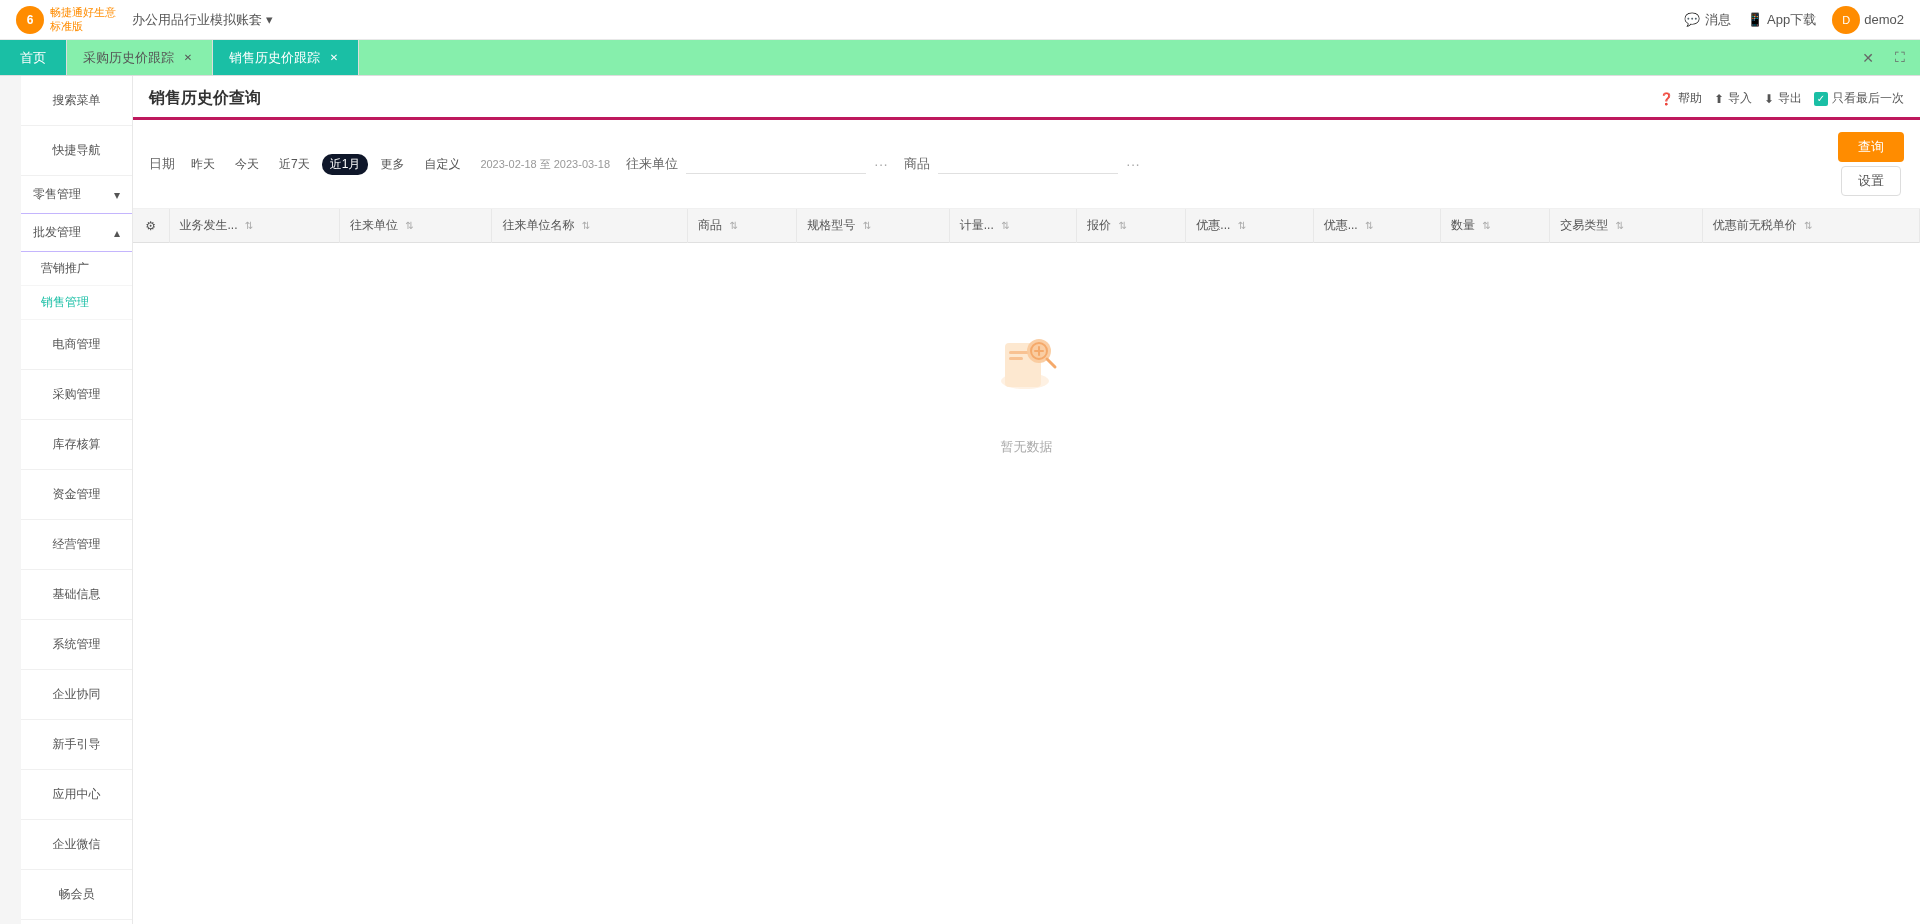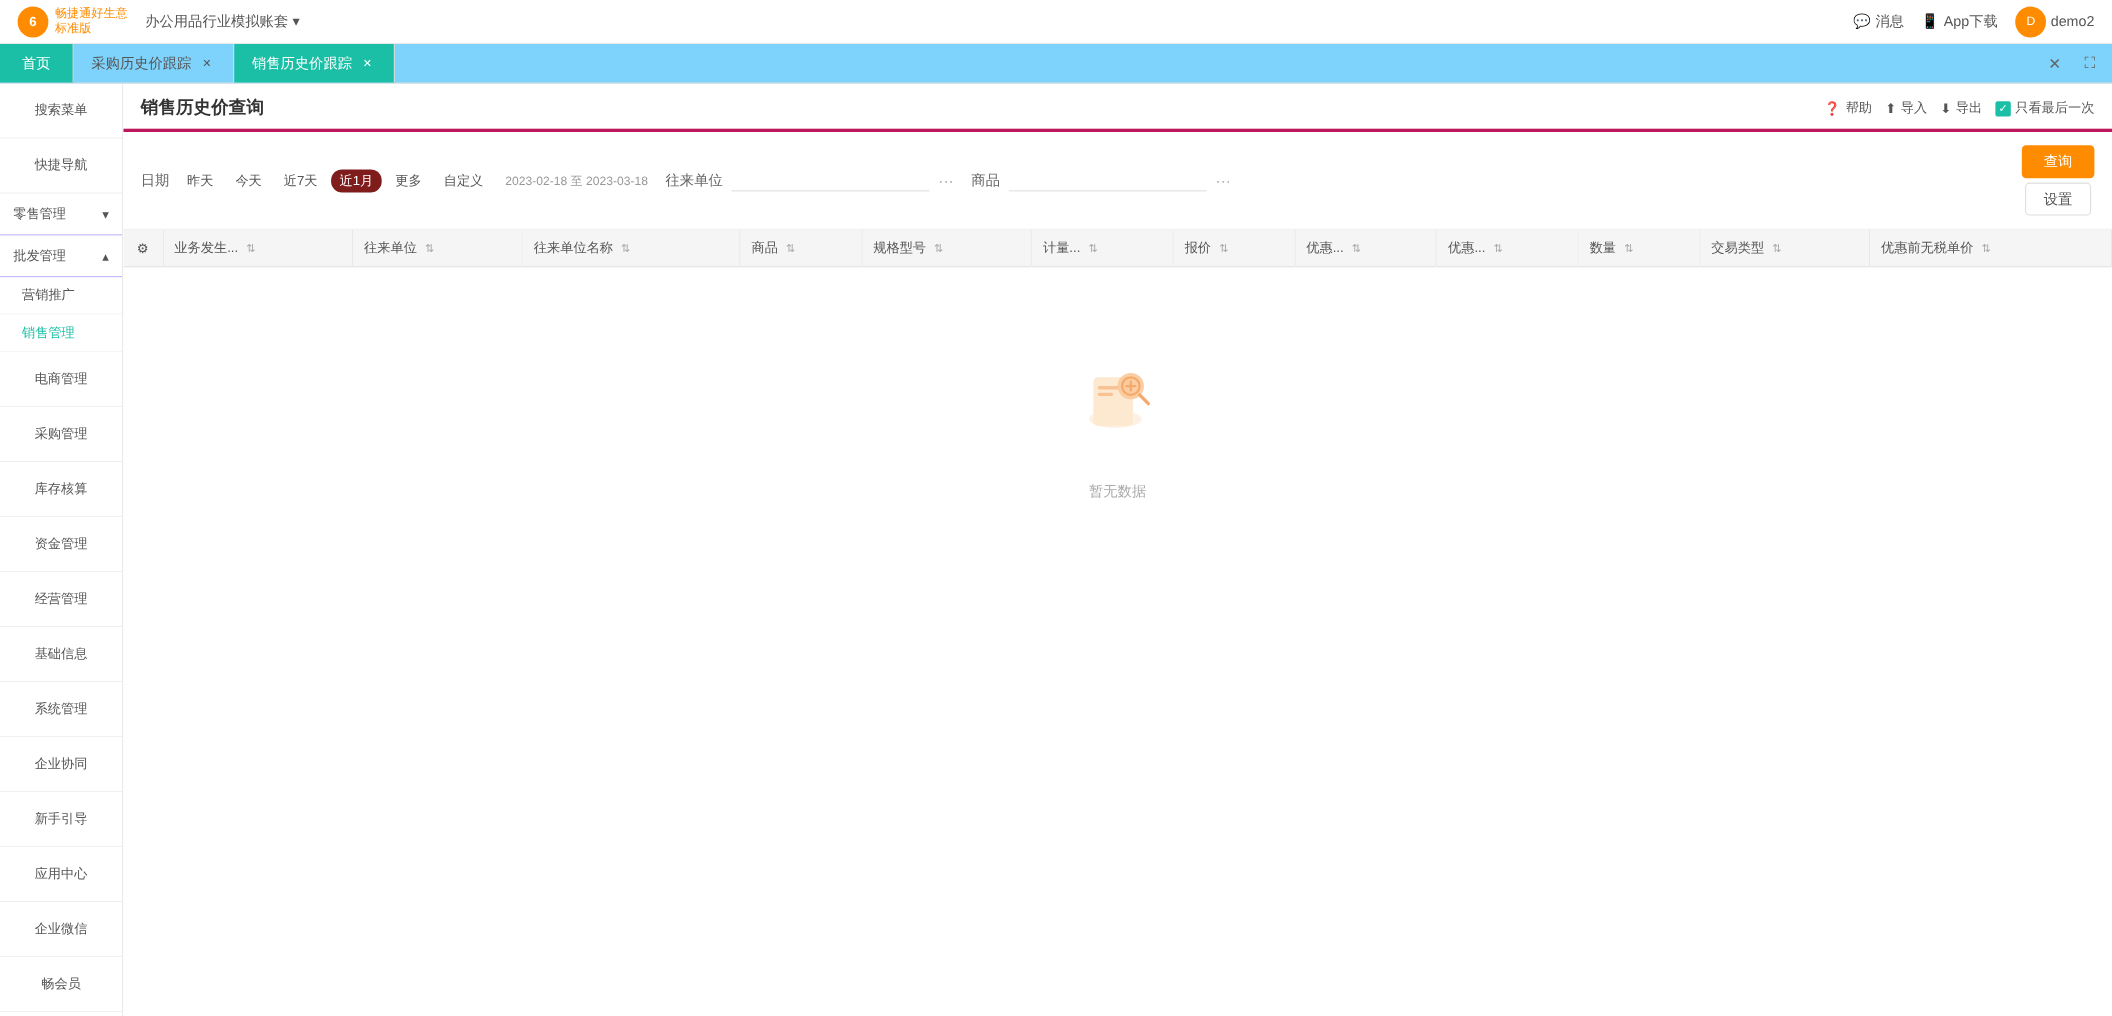--- a/index.html
+++ b/index.html
@@ -74,21 +74,21 @@
       display: flex;
       align-items: center;
       justify-content: center;
       color: white;
       font-size: 11px;
     }
 
     
     .tab-bar {
       height: 36px;
-      background: #7dd3fc;
+      background: #86efac;
       display: flex;
       align-items: stretch;
       flex-shrink: 0;
       border-bottom: 1px solid #ddd;
     }
     .tab-item {
       display: flex;
       align-items: center;
       padding: 0 16px;
       cursor: pointer;
@@ -143,20 +143,21 @@
 
     
     .sidebar {
       width: 112px;
       background: #fff;
       border-right: 1px solid #e8e8e8;
       display: flex;
       flex-direction: column;
       flex-shrink: 0;
       overflow-y: auto;
+      margin-left: 21px;
     }
     .sidebar-item {
       display: flex;
       flex-direction: column;
       align-items: center;
       justify-content: center;
       padding: 10px 4px;
       cursor: pointer;
       color: #555;
       font-size: 12px;
@@ -274,21 +275,21 @@
       justify-content: space-between;
     }
     .date-btn {
       padding: 2px 8px;
       border-radius: 3px;
       font-size: 12px;
       cursor: pointer;
       color: #555;
     }
     .date-btn.active {
-      background: #7f1d1d;
+      background: #0f172a;
       color: white;
       border-radius: 10px;
     }
     .date-range-text {
       font-size: 11px;
       color: #999;
       margin-left: 4px;
     }
     .filter-input {
       border: none;

